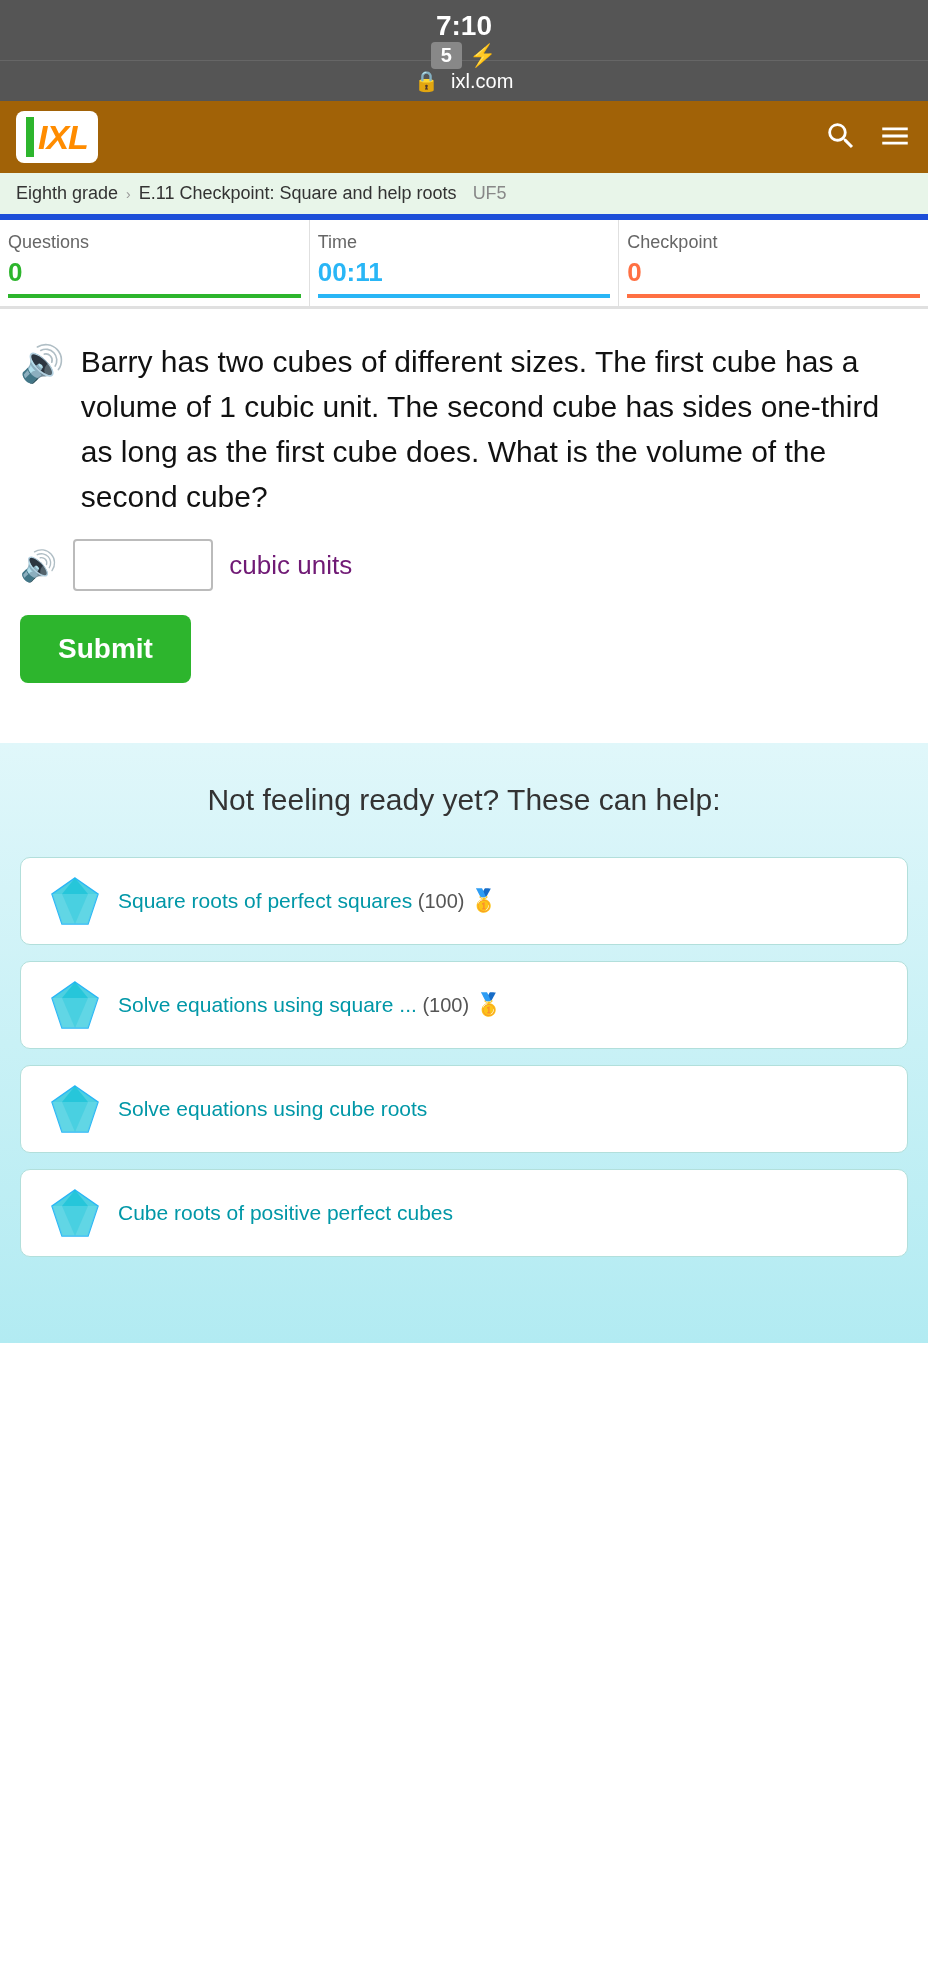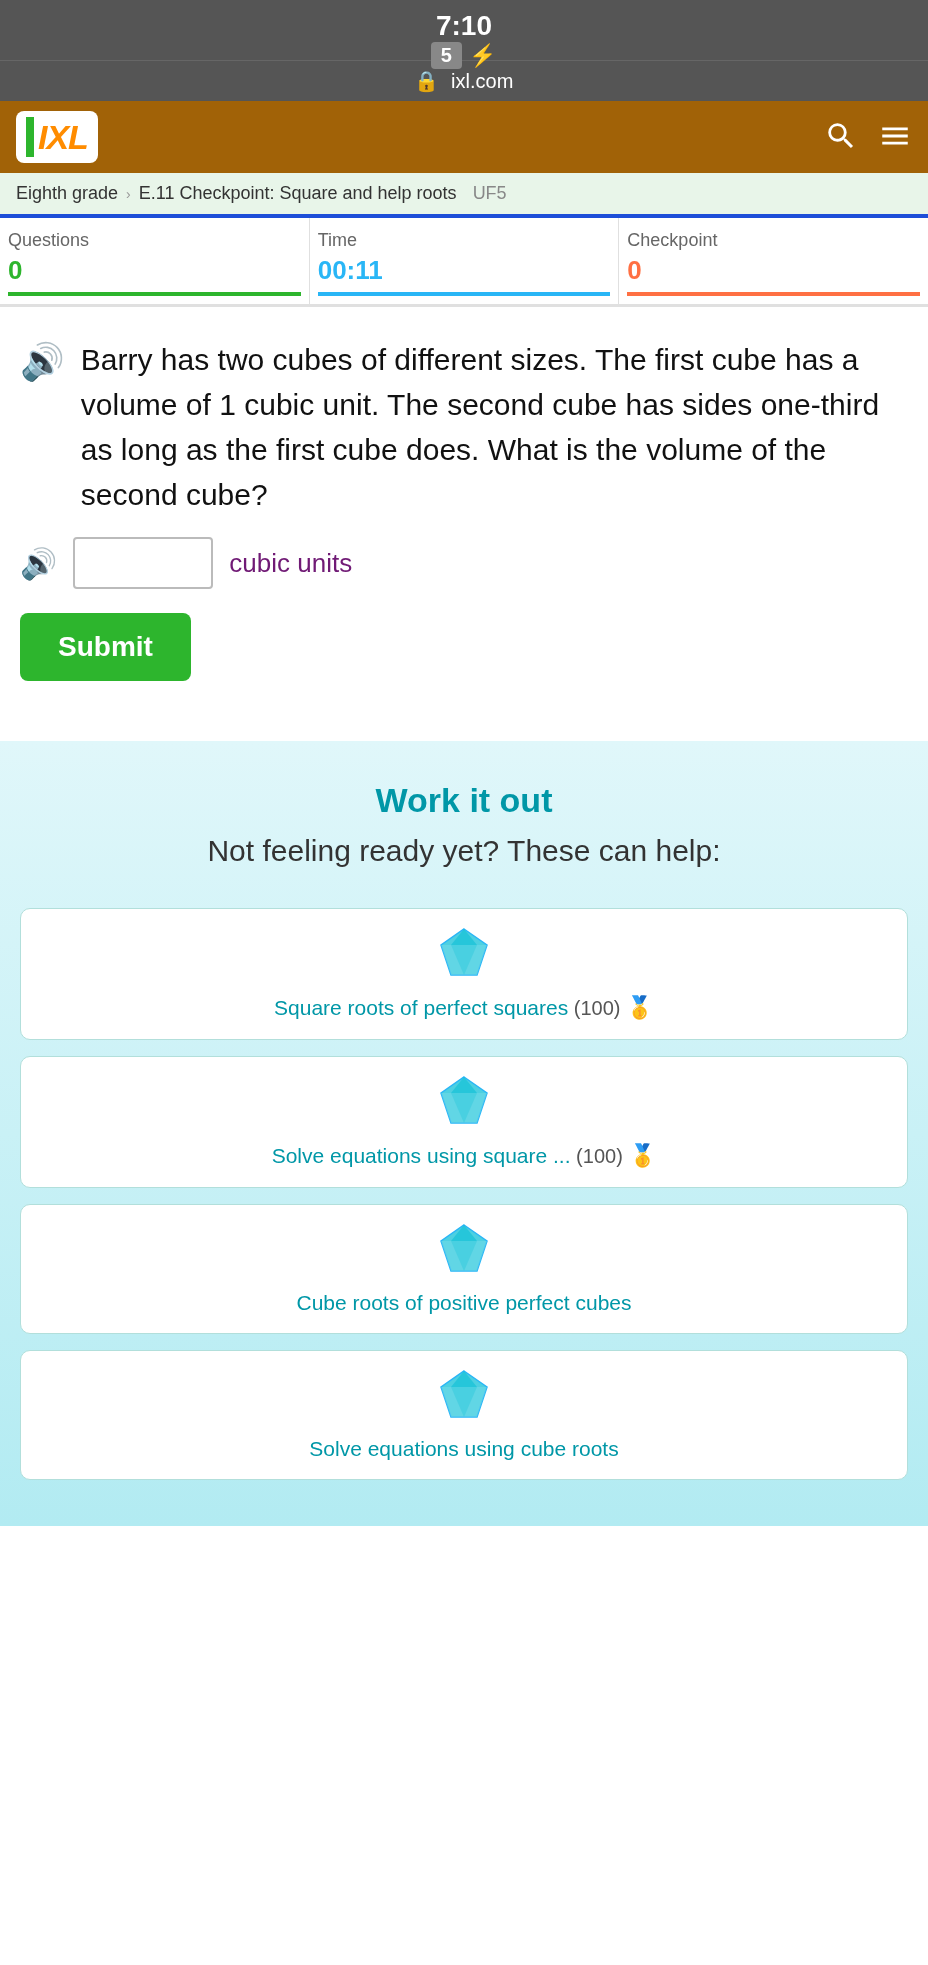--- a/index.html
+++ b/index.html
@@ -74,21 +74,21 @@
     .search-icon-btn svg, .menu-icon-btn svg { fill: #fff; }
 
     
     .breadcrumb {
       background: #e8f5e9;
       padding: 10px 16px;
       display: flex;
       align-items: center;
       font-size: 18px;
       gap: 8px;
-      border-bottom: 4px solid #1d4ed8;
+      border-bottom: 6px solid #1d4ed8;
     }
     .breadcrumb-grade { color: #333; }
     .breadcrumb-chevron { color: #999; font-size: 14px; }
     .breadcrumb-lesson { color: #333; font-weight: 500; }
     .breadcrumb-code { color: #888; margin-left: 8px; }
 
     
     .stats-bar {
       display: flex;
       border-bottom: 3px solid #e0e0e0;
@@ -182,27 +182,26 @@
     .work-subtitle {
       text-align: center;
       font-size: 30px;
       color: #333;
       margin-bottom: 40px;
     }
     .resource-card {
       background: #fff;
       border: 1px solid #b2dfdb;
       border-radius: 10px;
-      padding: 18px 15px;
+      padding: 18px 29px;
       display: flex;
       align-items: center;
       gap: 18px;
       margin-bottom: 16px;
       cursor: pointer;
-      flex-direction: column;
     }
     .diamond-icon {
       width: 50px; height: 50px;
       flex-shrink: 0;
     }
     .resource-title {
       font-size: 21px;
       color: #0097a7;
     }
     .resource-score {
@@ -280,21 +279,20 @@
   <div class="answer-row">
     <span class="answer-speaker">🔊</span>
     <input class="answer-input" type="text" style="">
     <span class="answer-units">cubic units</span>
   </div>
 
   <button class="submit-btn">Submit</button>
 </div>
 
 <div class="work-it-out">
-  <div class="work-title">Work it out</div>
   <div class="work-subtitle">Not feeling ready yet? These can help:</div>
 
   <div id="resource-cards">
       <div class="resource-card">
     <svg class="diamond-icon" viewBox="0 0 50 50" xmlns="http://www.w3.org/2000/svg">
     <polygon points="25,2 48,18 38,48 12,48 2,18" fill="#4dd0e1" stroke="#29b6f6" stroke-width="1.5"></polygon>
     <polygon points="25,2 38,18 25,48 12,18" fill="#00bcd4" opacity="0.5"></polygon>
     <polygon points="2,18 48,18 38,48 12,48" fill="#80deea" opacity="0.4"></polygon>
   </svg>
     <div>
@@ -311,27 +309,27 @@
       <span class="resource-title">Solve equations using square ...</span><span class="resource-score"> (100)</span><span class="medal-icon"> 🥇</span>
     </div>
   </div>
       <div class="resource-card">
     <svg class="diamond-icon" viewBox="0 0 50 50" xmlns="http://www.w3.org/2000/svg">
     <polygon points="25,2 48,18 38,48 12,48 2,18" fill="#4dd0e1" stroke="#29b6f6" stroke-width="1.5"></polygon>
     <polygon points="25,2 38,18 25,48 12,18" fill="#00bcd4" opacity="0.5"></polygon>
     <polygon points="2,18 48,18 38,48 12,48" fill="#80deea" opacity="0.4"></polygon>
   </svg>
     <div>
-      <span class="resource-title">Cube roots of positive perfect cubes</span>
+      <span class="resource-title">Solve equations using cube roots</span>
     </div>
   </div>
       <div class="resource-card">
     <svg class="diamond-icon" viewBox="0 0 50 50" xmlns="http://www.w3.org/2000/svg">
     <polygon points="25,2 48,18 38,48 12,48 2,18" fill="#4dd0e1" stroke="#29b6f6" stroke-width="1.5"></polygon>
     <polygon points="25,2 38,18 25,48 12,18" fill="#00bcd4" opacity="0.5"></polygon>
     <polygon points="2,18 48,18 38,48 12,48" fill="#80deea" opacity="0.4"></polygon>
   </svg>
     <div>
-      <span class="resource-title">Solve equations using cube roots</span>
+      <span class="resource-title">Cube roots of positive perfect cubes</span>
     </div>
   </div>
     </div>
 </div>
 
 </body></html>

